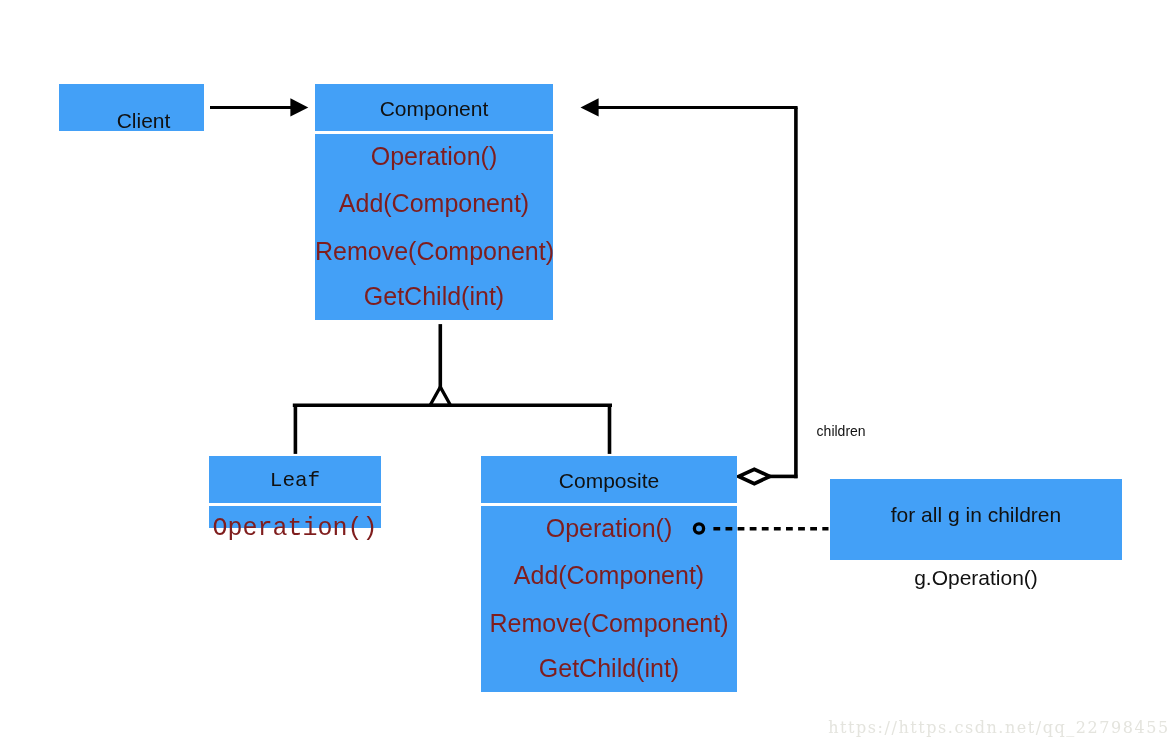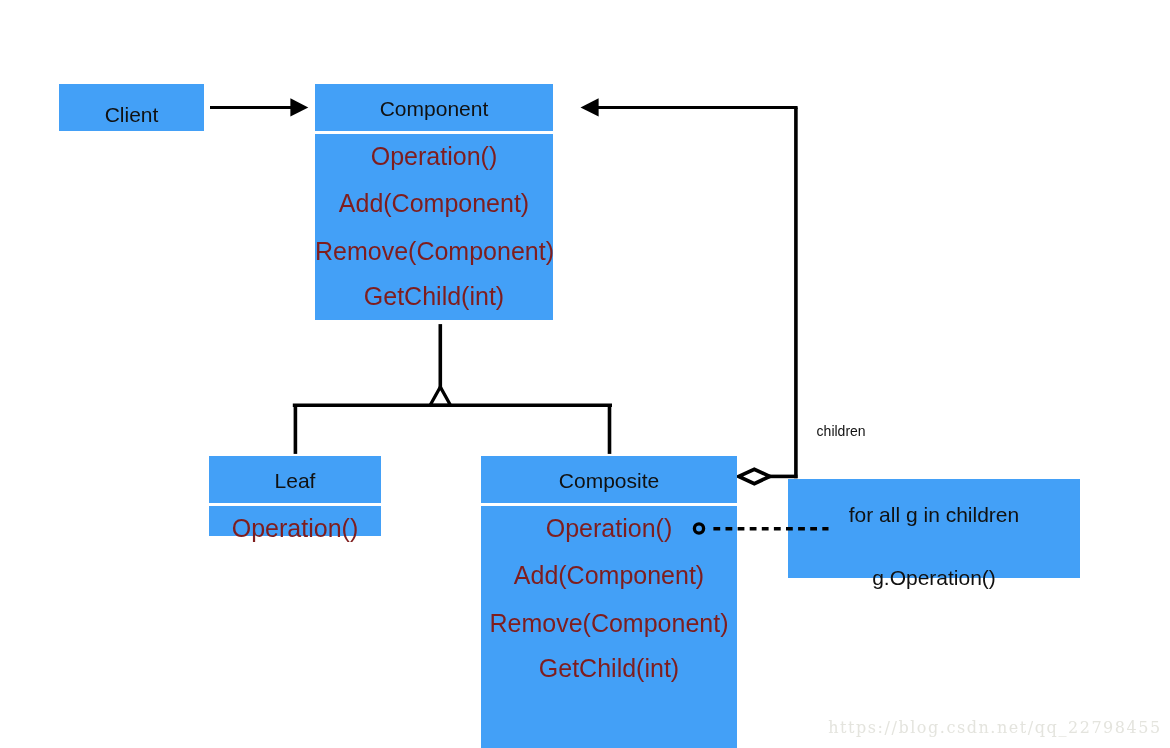--- a/index.html
+++ b/index.html
@@ -111,55 +111,55 @@
       <path d="M 769 476.4 L 797.4 476.4" stroke="#000000" stroke-width="3.6" fill="none"></path>
       <path d="M 795.9 478.2 L 795.9 107.4" stroke="#000000" stroke-width="3.6" fill="none"></path>
       <path d="M 797.6 107.45 L 596 107.45" stroke="#000000" stroke-width="3.1" fill="none"></path>
       <path d="M 738.8 476.4 L 754.3 469.2 L 769.8 476.4 L 754.3 483.6 Z" fill="#ffffff" stroke="#000000" stroke-width="3.7" stroke-linejoin="miter" stroke-miterlimit="10"></path>
       <path d="M 580.5 107.4 L 598.6 98.3 L 598.6 116.4 Z" fill="#000000"></path>
     </g>
 
   </svg>
 
   <div class="umlbox" style="left:59px; top:84px; width:145px; height:47px;">
-    <div class="box-header" style="top:20px;">Client</div>
+    <div class="box-header" style="top:26px;padding-left:12px;">Client</div>
   </div>
 
   <div class="umlbox" style="left:315px; top:84px; width:238px; height:236px;">
     <div class="box-header" style="top:13.7px;">Component</div>
     <div class="box-sep" style="top:46.5px;"></div>
     <div class="member" style="top:62.4px;">Operation()</div>
     <div class="member" style="top:109.4px;">Add(Component)</div>
     <div class="member" style="top:156.6px;">Remove(Component)</div>
     <div class="member" style="top:202.1px;">GetChild(int)</div>
   </div>
 
-  <div class="umlbox" style="left:209px; top:456px; width:172px; height:80px;">
+  <div class="umlbox" style="left:209px; top:456px; width:172px; height:72px;font-family:Liberation Mono, monospace;">
     <div class="box-header" style="top:13.7px;">Leaf</div>
     <div class="box-sep" style="top:46.5px;"></div>
     <div class="member" style="top:62.4px;">Operation()</div>
   </div>
 
-  <div class="umlbox" style="left:481px; top:456px; width:256px; height:292px;">
+  <div class="umlbox" style="left:481px; top:456px; width:256px; height:236px;">
     <div class="box-header" style="top:13.7px;">Composite</div>
     <div class="box-sep" style="top:46.5px;"></div>
     <div class="member" style="top:62.4px;">Operation()</div>
     <div class="member" style="top:109.4px;">Add(Component)</div>
     <div class="member" style="top:156.6px;">Remove(Component)</div>
     <div class="member" style="top:202.1px;">GetChild(int)</div>
   </div>
 
-  <div class="umlbox" style="left:788px; top:479px; width:292px; height:99px;">
+  <div class="umlbox" style="left:830px; top:479px; width:292px; height:81px;">
     <div class="note-line" style="top:25.2px;">for all g in children</div>
     <div class="note-line" style="top:53.4px;margin-top:35px;">g.Operation()</div>
   </div>
 
   <svg class="connectors overlay" viewBox="0 0 1170 748" shape-rendering="geometricPrecision">
     <g>
       <path d="M 713.4 528.7 L 828.5 528.7" stroke="#000000" stroke-width="3.6" fill="none" stroke-dasharray="6.8 5.3"></path>
       <circle cx="699" cy="528.5" r="4.6" fill="none" stroke="#000000" stroke-width="3.3"></circle>
     </g>
   </svg>
 
   <div class="edge-label" style="left:816.6px; top:421px;">children</div>
 
-  <div class="watermark" style="left:828.2px; top:720px;">https://blog.csdn.net/qq_22798455</div>
+  <div class="watermark" style="left:828.2px; top:720px;">https://https.csdn.net/qq_22798455</div>
 </div>
 
 </body></html>

